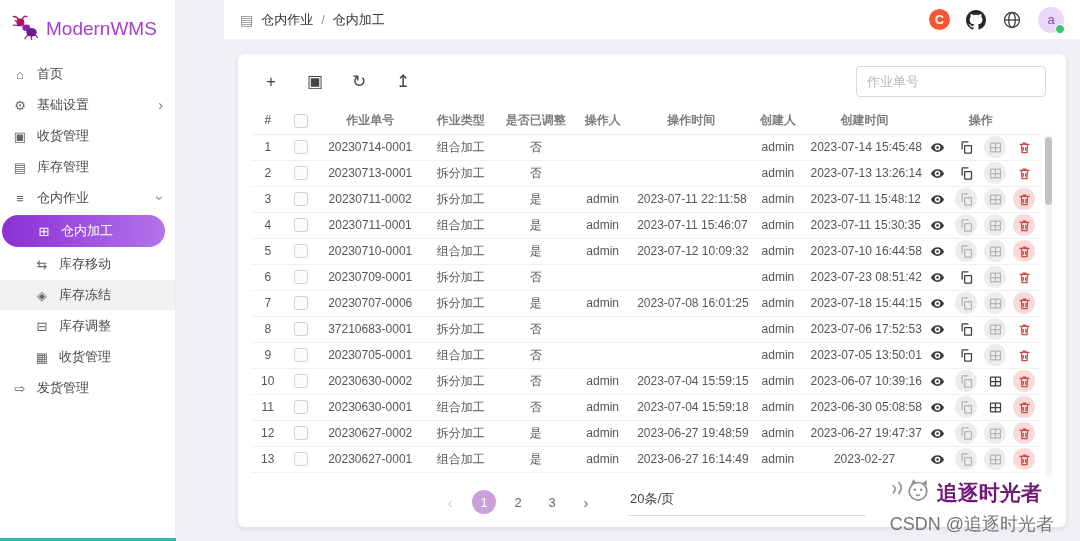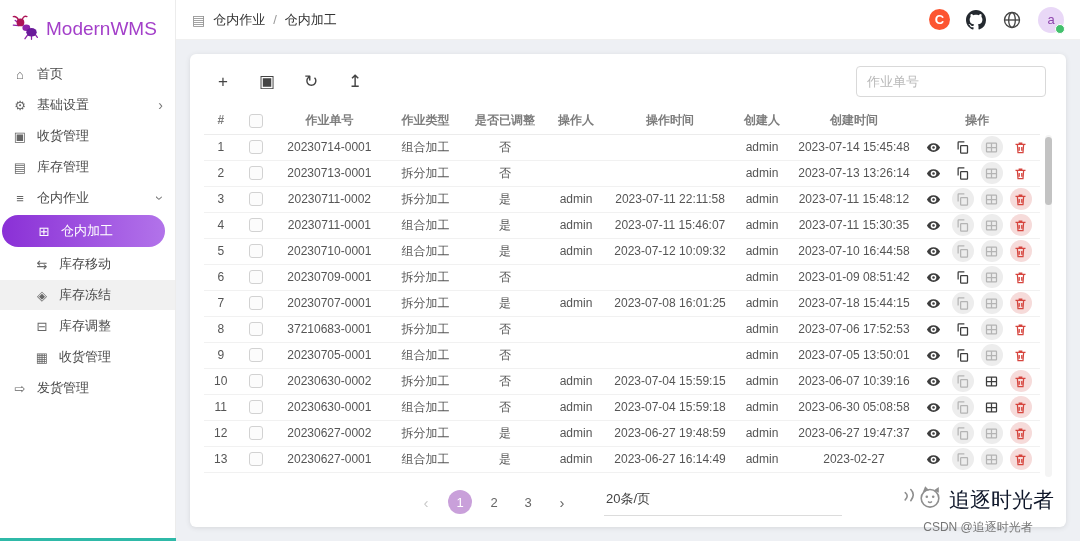--- a/index.html
+++ b/index.html
@@ -1,18 +1,18 @@
 <!DOCTYPE html>
 <html><head>
 <meta charset="utf-8">
 <style>
   html,body{width:1080px;height:541px;margin:0;overflow:hidden;
     font-family:"Liberation Sans","DejaVu Sans",sans-serif;background:#eef0f4;}
   *{box-sizing:border-box;}
-  .app{display:flex;height:541px;position:relative;}
+  .app{display:flex;height:541px;position:relative;gap:48px;}
 
   
   .sidebar{width:176px;background:#fff;border-right:1px solid #ececec;flex-shrink:0;
     display:flex;flex-direction:column;padding-top:6px;}
   .logo{display:flex;align-items:center;gap:8px;padding:8px 12px 14px;}
   .logo-text{font-size:19px;color:#a33fc9;}
   .nav-item{display:flex;align-items:center;gap:9px;height:30px;padding:0 12px;
     font-size:13px;color:#4a4a4a;cursor:pointer;margin:1px 0;}
   .nav-item .nav-icon{width:16px;text-align:center;font-size:13px;color:#666;}
   .nav-item.sub{padding-left:34px;}
@@ -78,22 +78,22 @@
   .page-chev{width:24px;height:24px;display:grid;place-items:center;font-size:15px;color:#666;cursor:pointer;}
   .page-chev.disabled{color:#c9c9c9;}
   .page-nums{display:flex;gap:10px;}
   .page-num{min-width:24px;height:24px;display:grid;place-items:center;border-radius:50%;cursor:pointer;}
   .page-num.current{background:#c9a0da;color:#fff;}
   .page-size{margin-left:20px;width:238px;border-bottom:1px solid #dcdcdc;padding:2px 2px 7px;
     color:#444;text-align:left;cursor:pointer;}
 
   
   .watermark{position:absolute;right:26px;bottom:5px;z-index:40;pointer-events:none;color:#8c8c8c;}
-  .wm-top{display:flex;align-items:center;gap:7px;font-size:21px;color:#0f172a;}
-  .wm-bottom{font-size:12px;color:#767676;margin-top:4px;text-align:center;}
+  .wm-top{display:flex;align-items:center;gap:7px;font-size:21px;color:#701a75;font-weight:bold;}
+  .wm-bottom{font-size:18px;color:#767676;margin-top:4px;text-align:right;}
 
   .bottom-line{position:absolute;left:0;bottom:0;width:176px;height:3px;background:#2fb9a8;z-index:50;}
 </style>
 </head>
 <body>
 
 <div class="app">
 
   <aside class="sidebar">
     <div class="logo">
@@ -451,21 +451,21 @@
 
   <tr>
     <td class="c-idx">6</td>
     <td><span class="cb"></span></td>
     <td class="c-job">20230709-0001</td>
     <td class="c-type">拆分加工</td>
     <td class="c-adj">否</td>
     <td class="c-op"></td>
     <td class="c-optime"></td>
     <td class="c-creator">admin</td>
-    <td class="c-ctime">2023-01-09 08:51:42</td>
+    <td class="c-ctime">2023-07-23 08:51:42</td>
     <td>
       <div class="c-actions-inner">
         <span class="act view">
           <svg viewBox="0 0 24 24">
                           <path d="M12 5C7 5 3.2 8.1 1.5 12 3.2 15.9 7 19 12 19s8.8-3.1 10.5-7C20.8 8.1 17 5 12 5zm0 11.5A4.5 4.5 0 1 1 12 7.5a4.5 4.5 0 0 1 0 9z" fill="currentColor"></path>
                           <circle cx="12" cy="12" r="2" fill="currentColor"></circle>
                         </svg>
         </span>
         <span class="act edit">
           <svg viewBox="0 0 24 24" fill="none" stroke="currentColor" stroke-width="2">
@@ -484,21 +484,21 @@
                           <path d="M4 7h16M10 7V5h4v2M7 7l1 13h8l1-13M10 11v6M14 11v6"></path>
                         </svg>
         </span>
       </div>
     </td>
   </tr>
 
   <tr>
     <td class="c-idx">7</td>
     <td><span class="cb"></span></td>
-    <td class="c-job">20230707-0001</td>
+    <td class="c-job">20230707-0006</td>
     <td class="c-type">拆分加工</td>
     <td class="c-adj">是</td>
     <td class="c-op">admin</td>
     <td class="c-optime">2023-07-08 16:01:25</td>
     <td class="c-creator">admin</td>
     <td class="c-ctime">2023-07-18 15:44:15</td>
     <td>
       <div class="c-actions-inner">
         <span class="act view">
           <svg viewBox="0 0 24 24">

